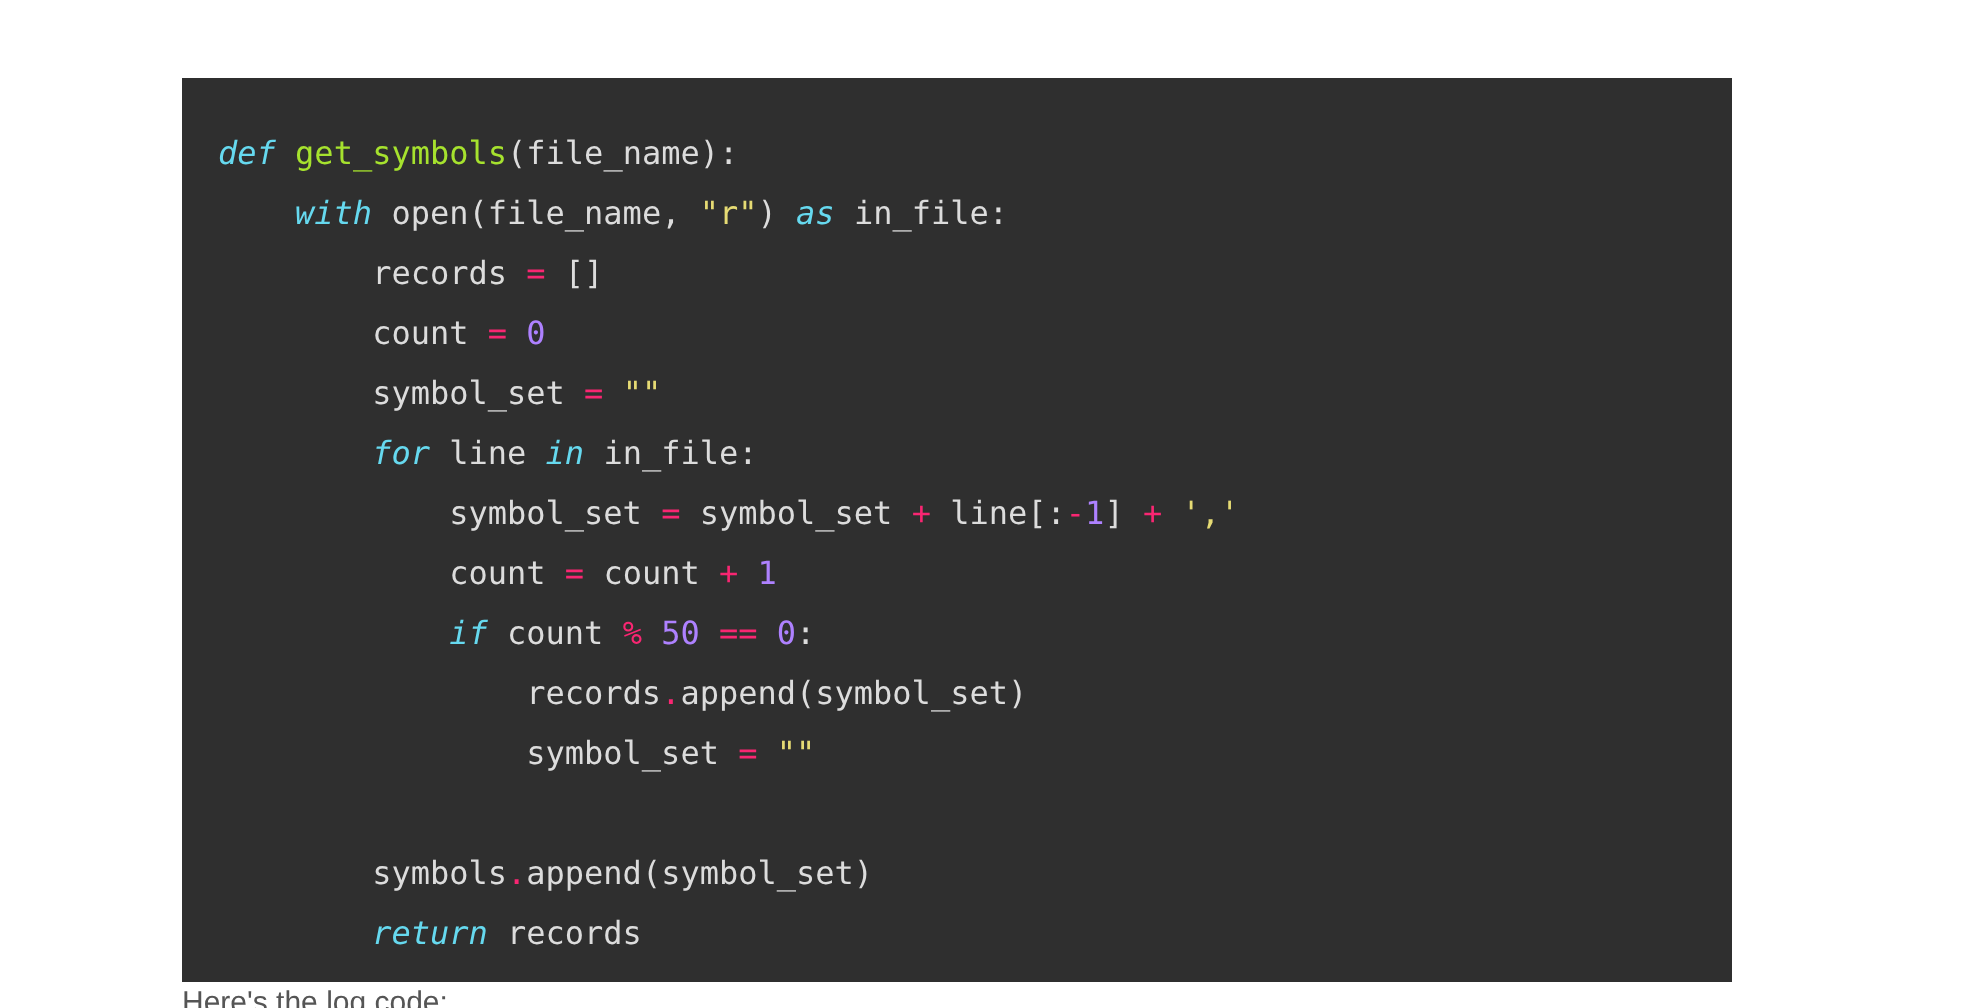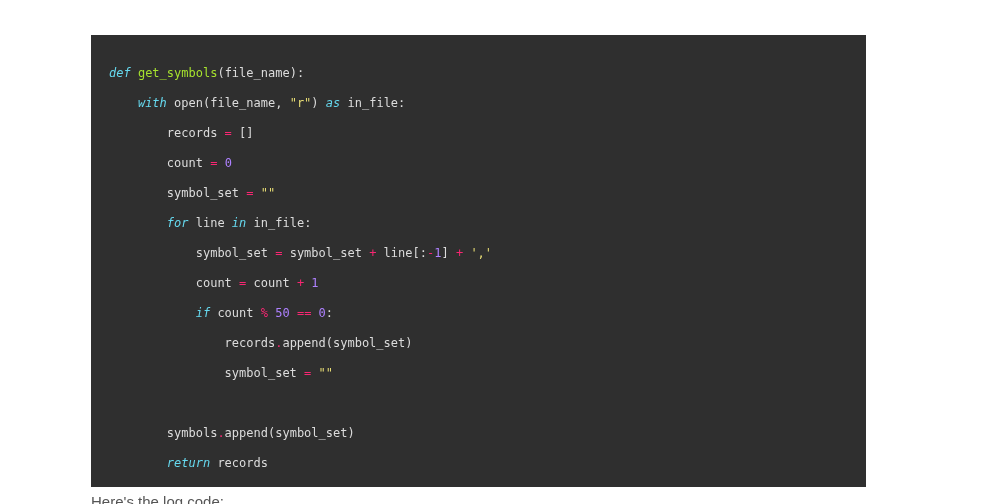--- a/index.html
+++ b/index.html
@@ -16,21 +16,21 @@
   }
   .code-block {
     position: absolute;
     left: 91px;
     top: 23px;
     width: 775px;
     height: 452px;
     background: #2f2f2f;
     box-sizing: border-box;
     padding: 23px 18px 18px 18px;
-    font-size: 12px;
+    font-size: 16px;
     line-height: 30px;
     white-space: pre;
     overflow: hidden;
   }
   .tok-default { color: #dcdcdc; }
   .tok-keyword { color: #66d9ef; font-style: italic; }
   .tok-defname { color: #a6e22e; }
   .tok-string  { color: #e6db74; }
   .tok-op      { color: #f92672; }
   .tok-num     { color: #ae81ff; }

